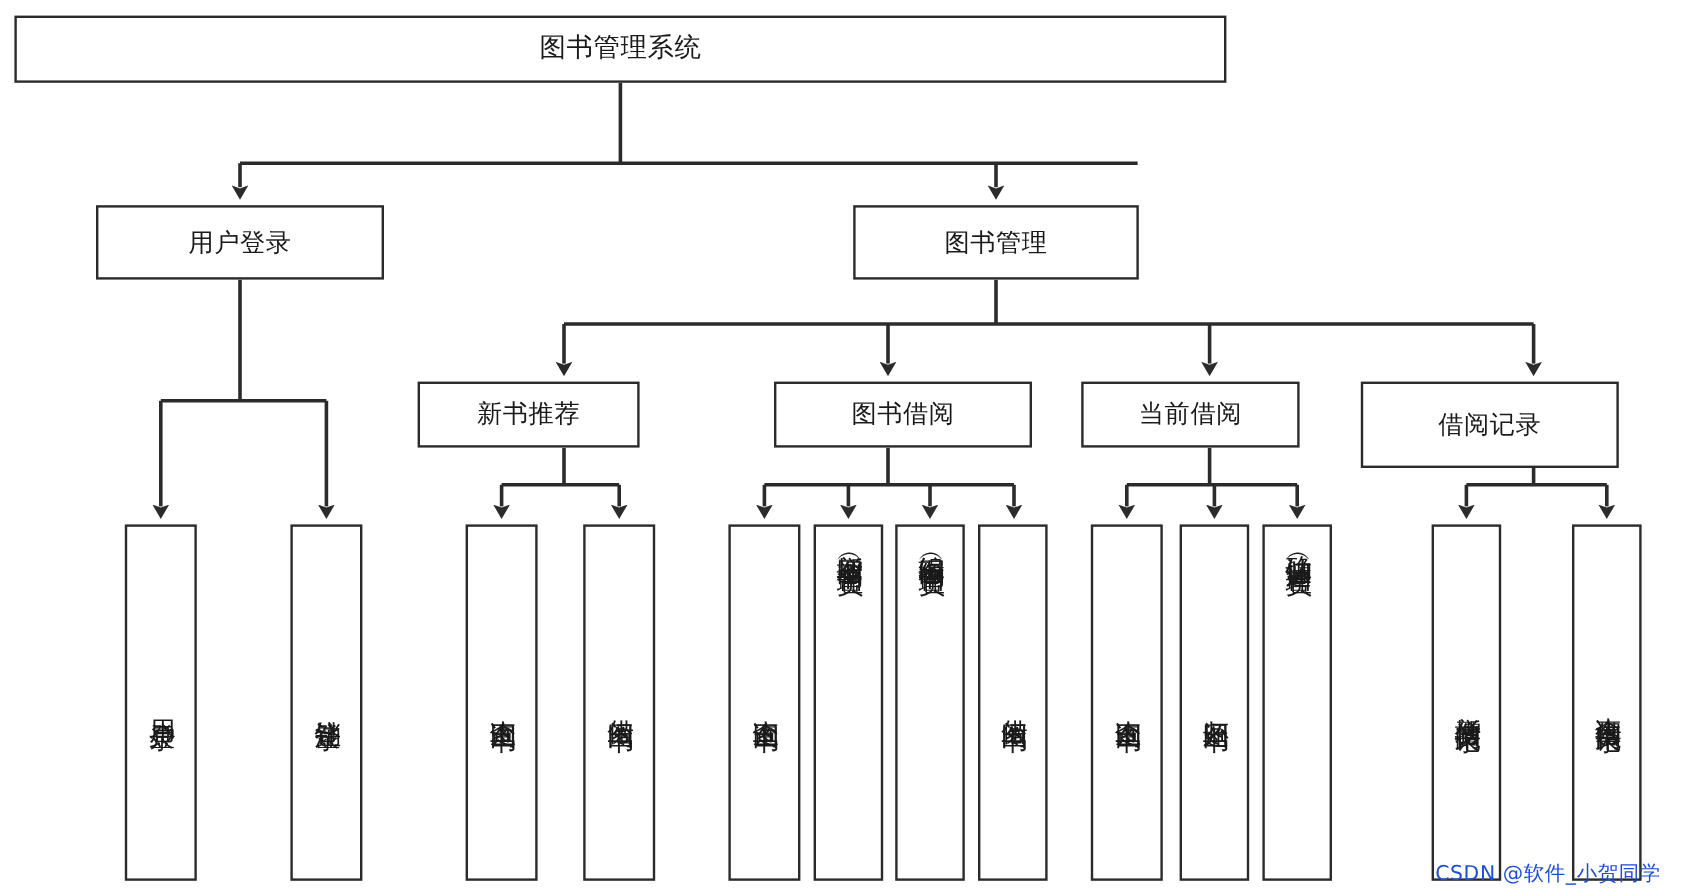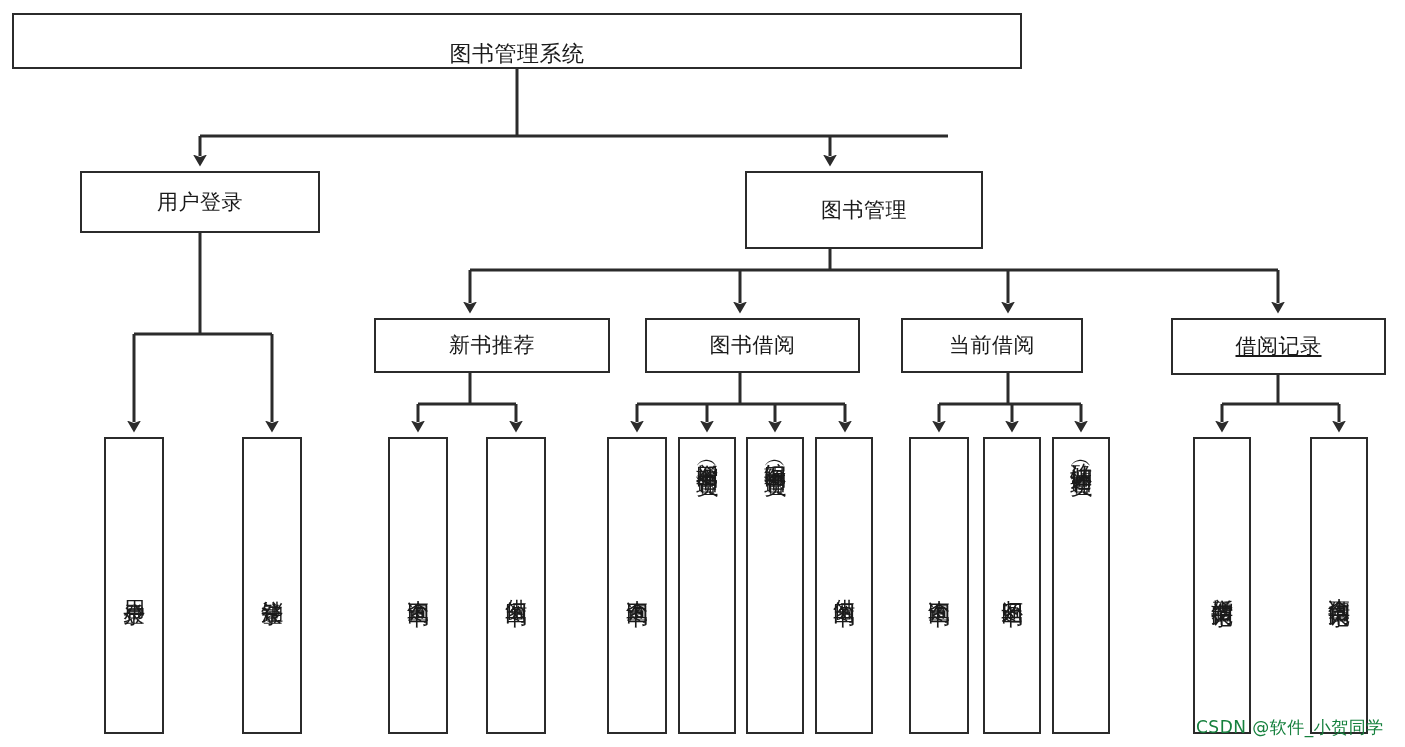--- a/index.html
+++ b/index.html
@@ -61,21 +61,21 @@
     line-height: 1.12;
     letter-spacing: 2px;
     text-align: center;
   }
   .node.vertical.centered {
     align-items: center;
     padding-top: 0;
   }
   .watermark {
     position: absolute;
-    color: #15803d;
+    color: #1d4ed8;
     font-size: 17px;
     letter-spacing: 0.5px;
     white-space: nowrap;
     z-index: 3;
     font-family: "DejaVu Sans", "Liberation Sans", sans-serif;
   }
 </style>
 </head>
 <body>
 
@@ -124,41 +124,41 @@
       <path d="M1012,404 L1012,422" marker-end="url(#arrow)"></path>
       <path d="M1081,404 L1081,422" marker-end="url(#arrow)"></path>
 
       <path d="M1278,373 L1278,404"></path>
       <path d="M1222,404 L1339,404"></path>
       <path d="M1222,404 L1222,422" marker-end="url(#arrow)"></path>
       <path d="M1339,404 L1339,422" marker-end="url(#arrow)"></path>
     </g>
   </svg>
 
-  <div class="node horizontal root" style="left:12px; top:13px; width:1010px; height:56px;align-items:flex-end;">
+  <div class="node horizontal root" style="left:12px; top:13px; width:1010px; height:56px;">
     <span class="label">图书管理系统</span>
   </div>
 
   <div class="node horizontal" style="left:80px; top:171px; width:240px; height:62px;">
     <span class="label">用户登录</span>
   </div>
-  <div class="node horizontal" style="left:745px; top:171px; width:238px; height:78px;">
+  <div class="node horizontal" style="left:711px; top:171px; width:238px; height:62px;">
     <span class="label">图书管理</span>
   </div>
 
-  <div class="node horizontal" style="left:374px; top:318px; width:236px; height:55px;">
+  <div class="node horizontal" style="left:348px; top:318px; width:185px; height:55px;">
     <span class="label">新书推荐</span>
   </div>
   <div class="node horizontal" style="left:633px; top:318px; width:215px; height:55px;margin-left:12px;">
     <span class="label">图书借阅</span>
   </div>
   <div class="node horizontal" style="left:901px; top:318px; width:182px; height:55px;">
     <span class="label">当前借阅</span>
   </div>
-  <div class="node horizontal" style="left:1171px; top:318px; width:215px; height:57px;text-decoration:underline;">
+  <div class="node horizontal" style="left:1134px; top:318px; width:215px; height:72px;">
     <span class="label">借阅记录</span>
   </div>
 
   <div class="node vertical centered" style="left:104px; top:437px; width:60px; height:297px;">
     <span class="label">用户登录</span>
   </div>
   <div class="node vertical centered" style="left:242px; top:437px; width:60px; height:297px;">
     <span class="label">注销登录</span>
   </div>
 

